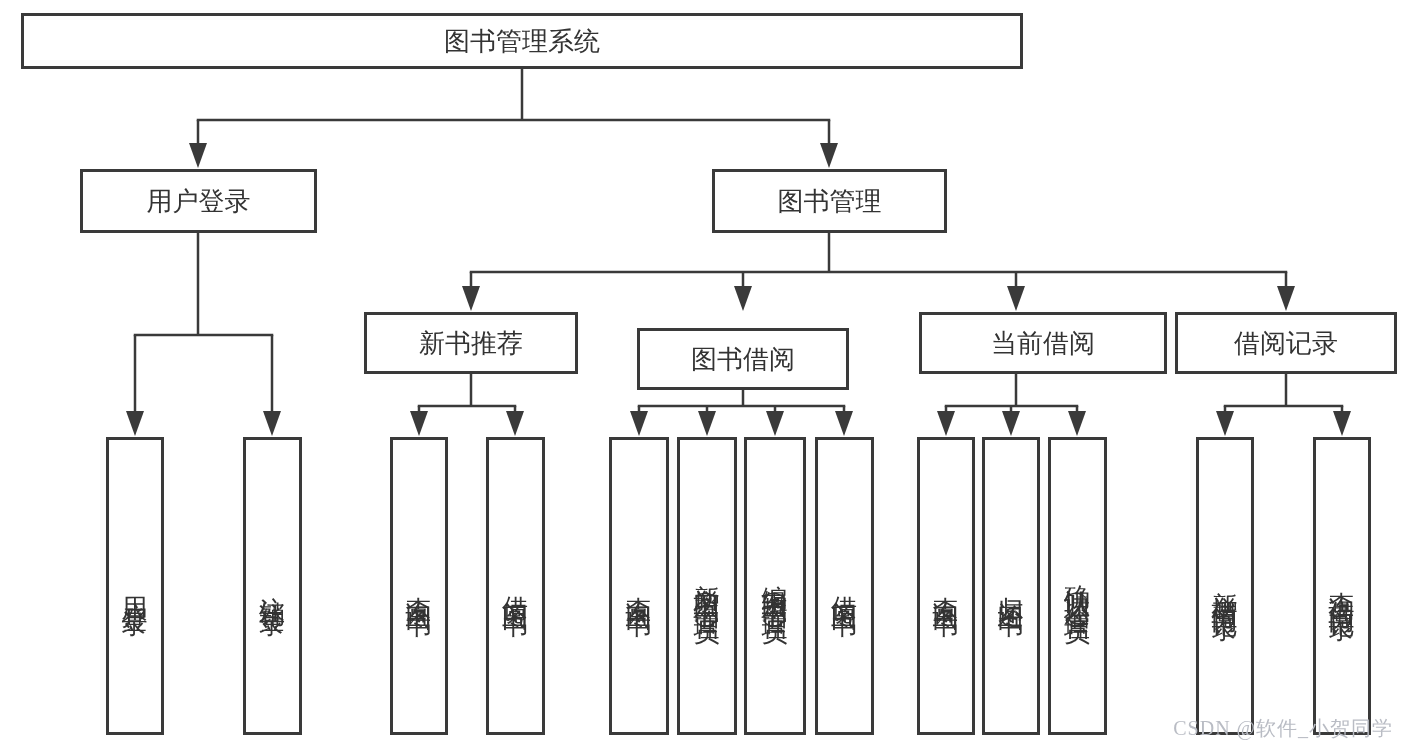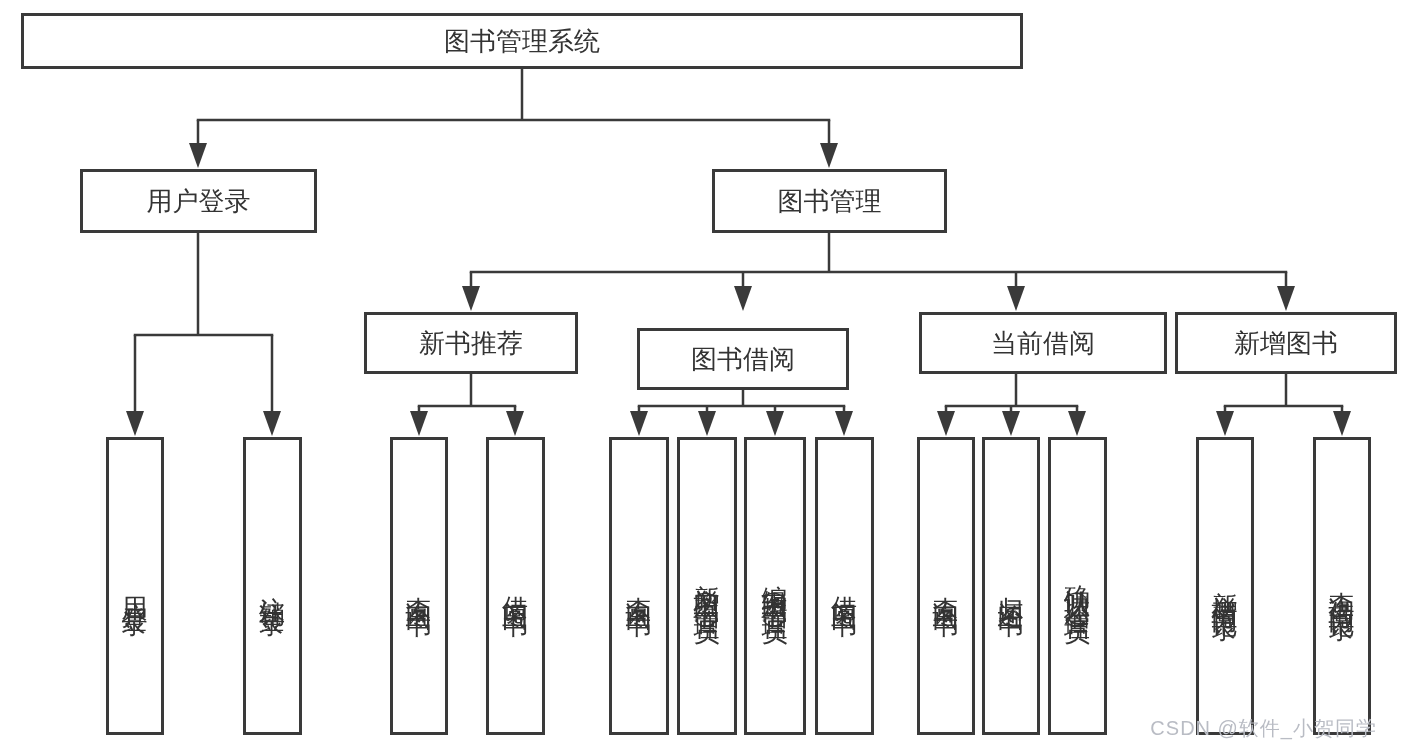--- a/index.html
+++ b/index.html
@@ -14,22 +14,22 @@
   .node{
     position:absolute;box-sizing:border-box;border:3px solid var(--line);
     background:#fff;display:flex;align-items:center;justify-content:center;
     color:var(--text);font-size:26px;white-space:nowrap;
   }
   .node.v{
     writing-mode:vertical-rl;text-orientation:mixed;
     letter-spacing:5px;line-height:1;white-space:normal;
   }
   .watermark{
-    position:absolute;right:28px;bottom:5px;font-size:20px;
-    color:var(--wm,#b9bcc4);letter-spacing:1px;
+    position:absolute;right:12px;bottom:5px;font-size:20px;
+    color:var(--wm,#b9bcc4);letter-spacing:1px;font-family:Liberation Serif, serif;
   }
 </style>
 </head>
 <body>
 
 <div class="canvas" style="--line: #3a3a3a; --text: #333333; --wm: #b9bcc4; background: rgb(255, 255, 255);">
 
   <svg class="connectors" width="1405" height="747" viewBox="0 0 1405 747">
 
     <g>
@@ -107,21 +107,21 @@
   </svg>
 
   <div class="node" style="left:21px;top:13px;width:1002px;height:56px">图书管理系统</div>
 
   <div class="node" style="left:80px;top:169px;width:237px;height:64px">用户登录</div>
   <div class="node" style="left:364px;top:312px;width:214px;height:62px">新书推荐</div>
 
   <div class="node" style="left:712px;top:169px;width:235px;height:64px">图书管理</div>
   <div class="node" style="left:637px;top:328px;width:212px;height:62px">图书借阅</div>
   <div class="node" style="left:919px;top:312px;width:248px;height:62px">当前借阅</div>
-  <div class="node" style="left:1175px;top:312px;width:222px;height:62px">新增图书</div>
+  <div class="node" style="left:1175px;top:312px;width:222px;height:62px">借阅记录</div>
 
   <div class="node v" style="left:106px;top:437px;width:58px;height:298px">用户登录</div>
   <div class="node v" style="left:243px;top:437px;width:59px;height:298px">注销登录</div>
 
   <div class="node v" style="left:390px;top:437px;width:58px;height:298px">查询图书</div>
   <div class="node v" style="left:486px;top:437px;width:59px;height:298px">借阅图书</div>
 
   <div class="node v" style="left:609px;top:437px;width:60px;height:298px">查询图书</div>
   <div class="node v" style="left:677px;top:437px;width:60px;height:298px">新增图书（管理员）</div>
   <div class="node v" style="left:744px;top:437px;width:62px;height:298px">编辑图书（管理员）</div>

